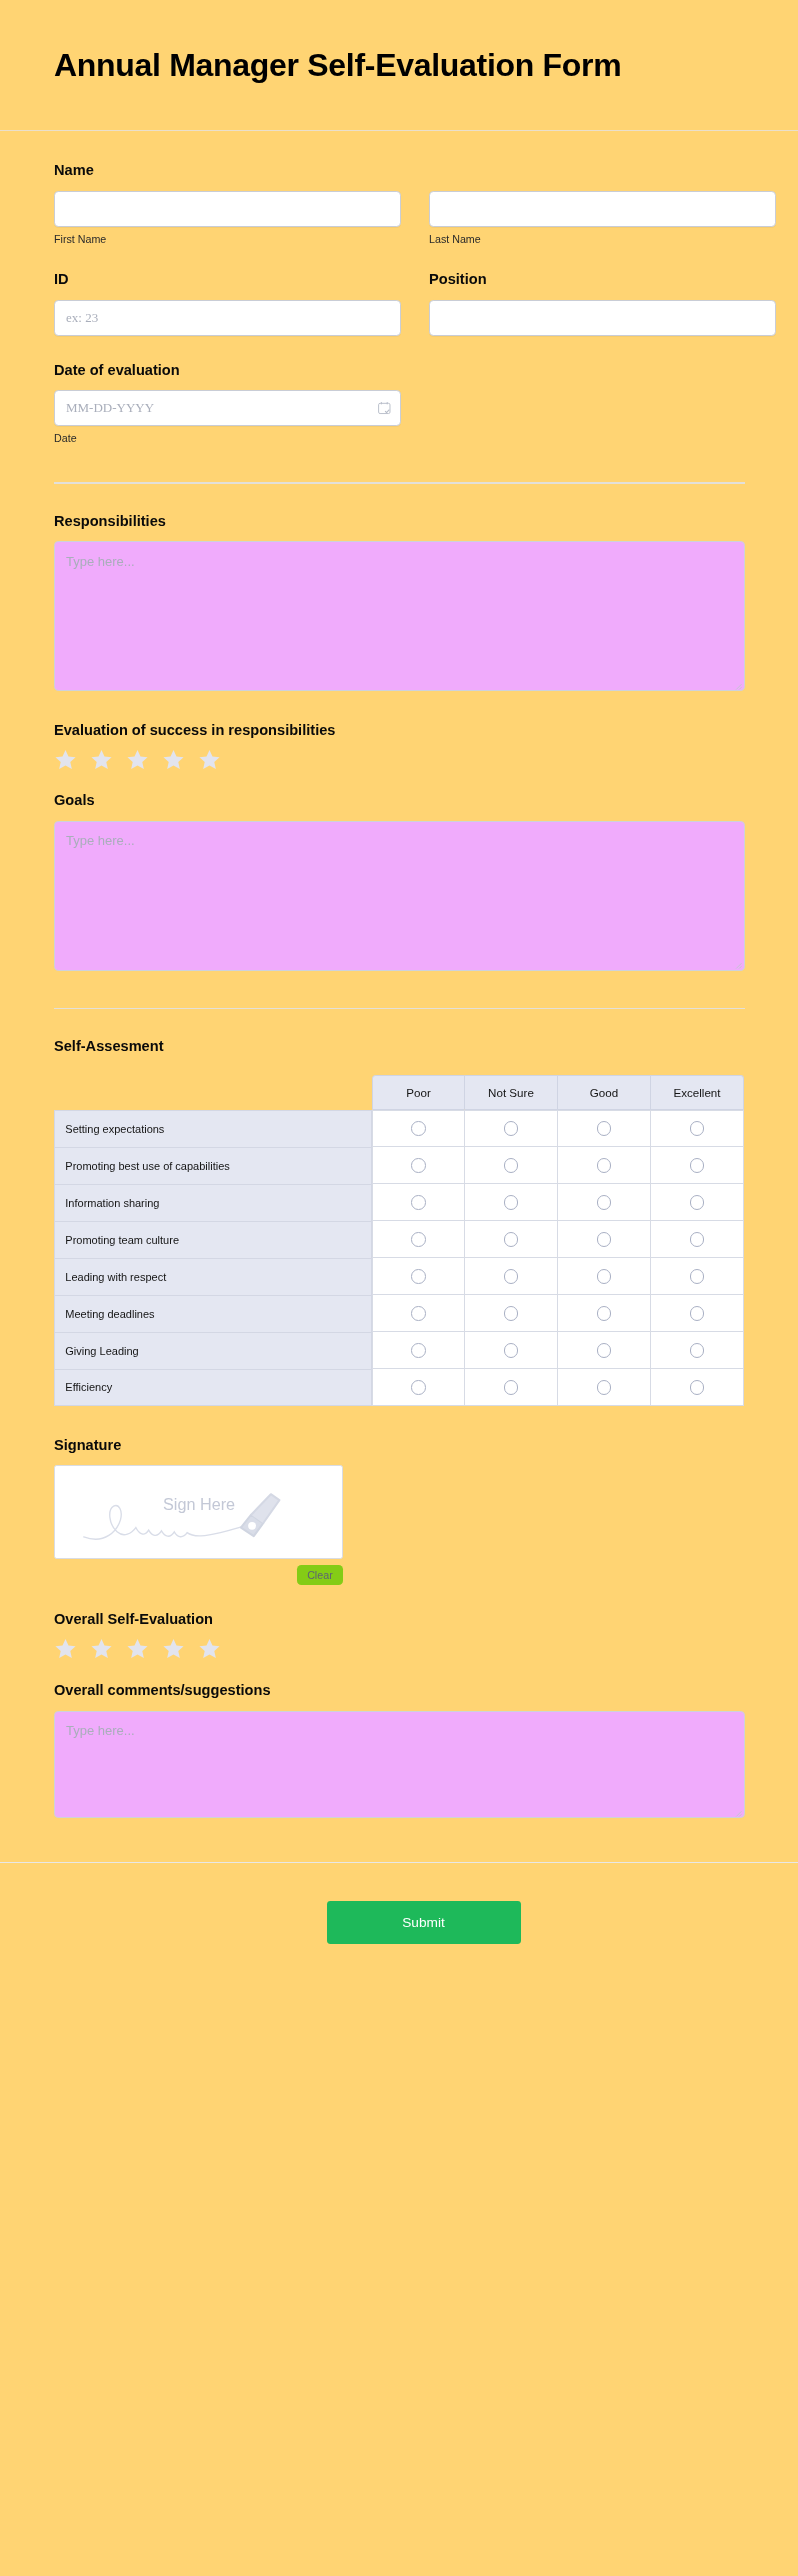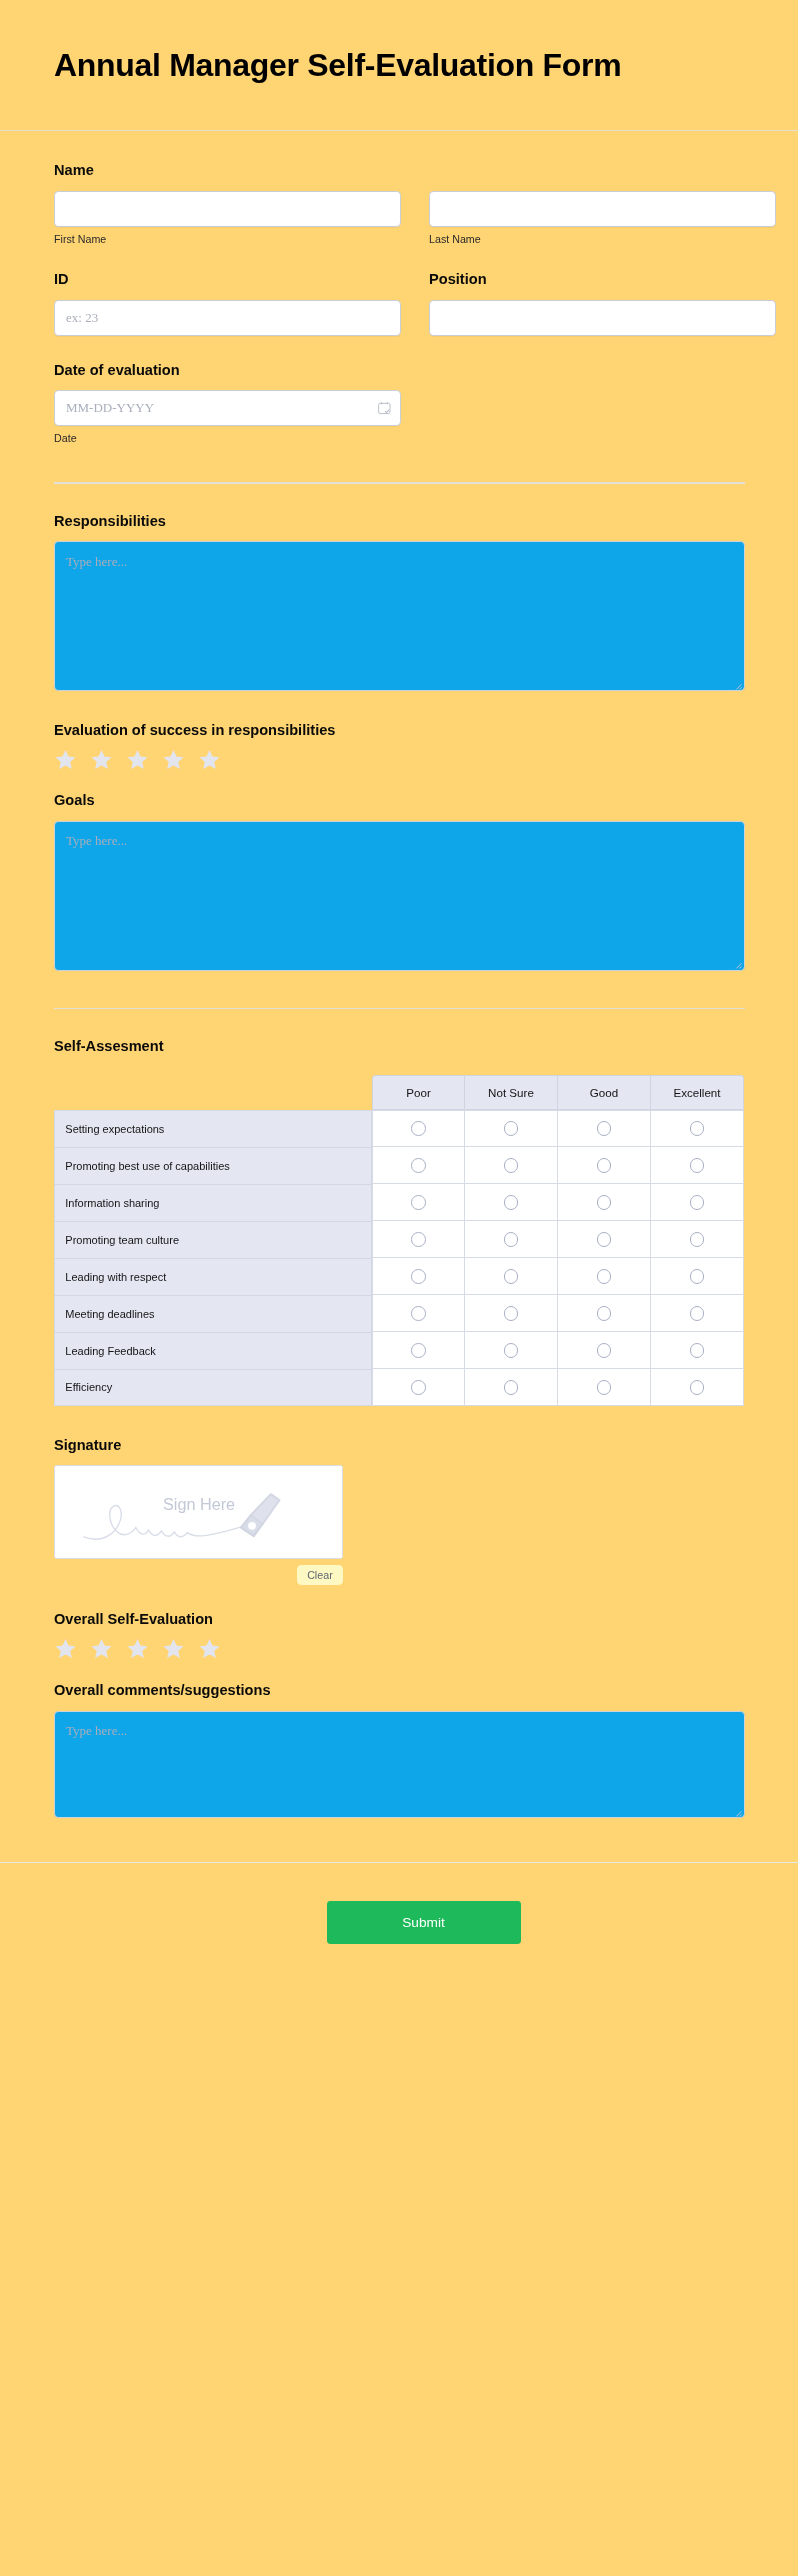--- a/index.html
+++ b/index.html
@@ -88,26 +88,26 @@
   .divider-full {
     height: 1.7px;
     background: #e8e8e8;
     width: 100%;
   }
 
   .ta-wrap { position: relative; }
   .ta-input {
     display: block;
     width: 100%;
-    background: #0ea5e9;
+    background: #f0abfc;
     border: 0.9px solid #ced2da;
     border-radius: 4.3px;
     padding: 10.3px 11px;
     font-size: 13px;
-    font-family: Liberation Serif, serif;
+    font-family: Liberation Sans, sans-serif;
     color: #222;
     outline: none;
     resize: none;
     line-height: 1.35;
   }
   .ta-input::placeholder { color: #a9aebb; }
   .resize-grip {
     position: absolute;
     right: 2.6px; bottom: 2.6px;
     width: 10.3px; height: 10.3px;
@@ -177,21 +177,21 @@
     background: #ffffff;
     border: 0.9px solid #d9dce3;
     border-radius: 2.6px;
     position: relative;
     overflow: hidden;
     margin-top: 10.3px;
   }
   .sig-art { position: absolute; left: 0; top: 0; width: 289px; height: 94px; }
   .clear-row { width: 289px; display: flex; justify-content: flex-end; margin-top: 6px; }
   .clear-btn {
-    background: #fef9c3;
+    background: #84cc16;
     border: none;
     border-radius: 4.3px;
     color: #5e6472;
     font-size: 10.7px;
     font-family: "Liberation Sans", sans-serif;
     padding: 4.3px 10.3px;
     cursor: pointer;
   }
 
   
@@ -383,21 +383,21 @@
               <td class="cell"><span class="radio"></span></td>
             </tr>
             <tr>
               <td class="lbl">Meeting deadlines</td>
               <td class="cell first"><span class="radio"></span></td>
               <td class="cell"><span class="radio"></span></td>
               <td class="cell"><span class="radio"></span></td>
               <td class="cell"><span class="radio"></span></td>
             </tr>
             <tr>
-              <td class="lbl">Leading Feedback</td>
+              <td class="lbl">Giving Leading</td>
               <td class="cell first"><span class="radio"></span></td>
               <td class="cell"><span class="radio"></span></td>
               <td class="cell"><span class="radio"></span></td>
               <td class="cell"><span class="radio"></span></td>
             </tr>
             <tr>
               <td class="lbl">Efficiency</td>
               <td class="cell first"><span class="radio"></span></td>
               <td class="cell"><span class="radio"></span></td>
               <td class="cell"><span class="radio"></span></td>

